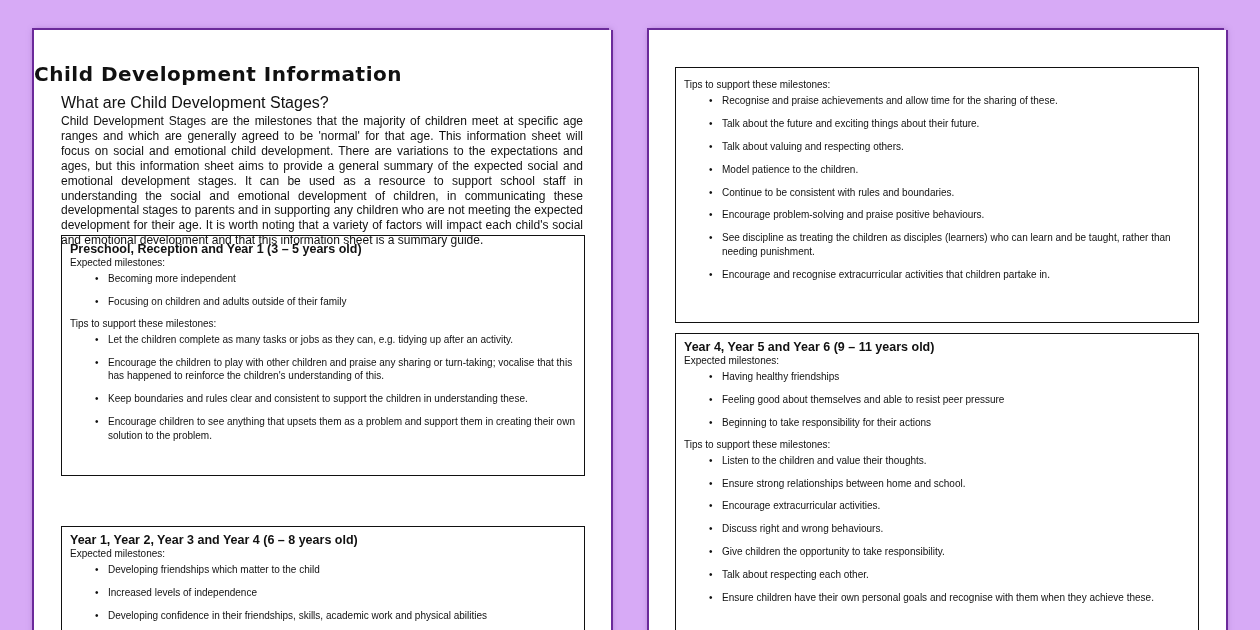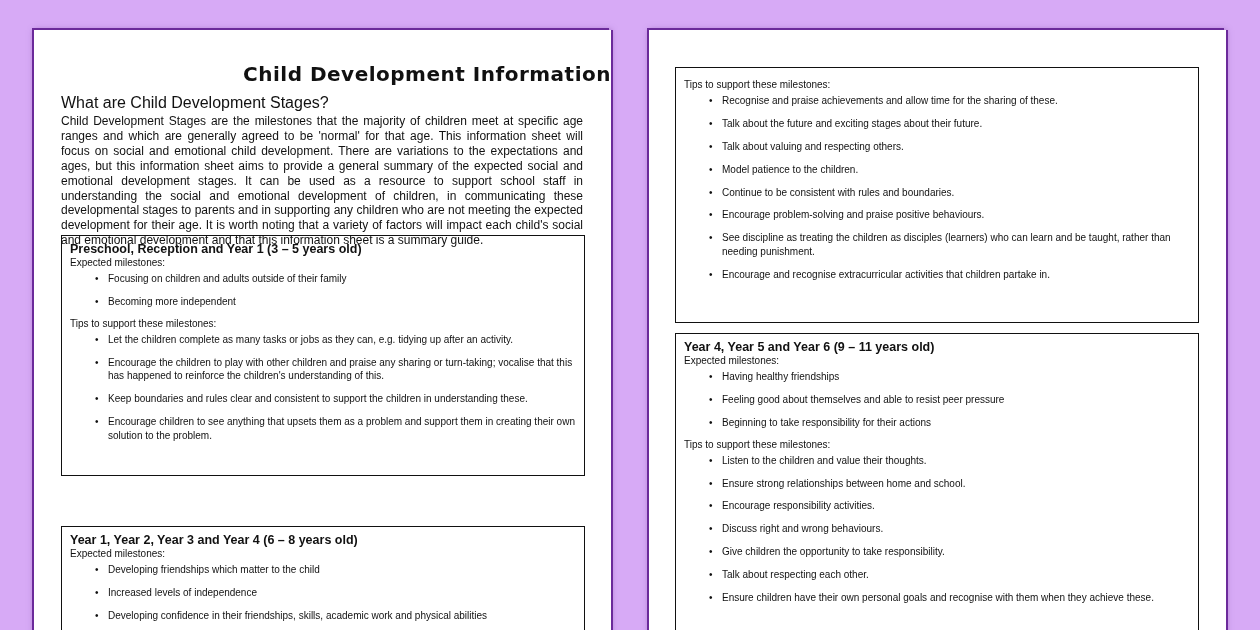--- a/index.html
+++ b/index.html
@@ -16,21 +16,21 @@
     width: 577px;
     height: 620px;
     background: #fff;
     box-shadow: -2px -2px 0 #6b2a9a, 2px 0 0 #6b2a9a, 0 0 6px rgba(90,30,130,0.5);
     overflow: hidden;
   }
   .page.left { left: 34px; }
   .page.right { left: 649px; }
 
   .doc-title {
-    text-align: right;
+    text-align: left;
     font-family: "DejaVu Sans", sans-serif;
     font-size: 20px;
     font-weight: bold;
     letter-spacing: 0.5px;
     margin-top: 32px;
     height: 26px;
   }
   .intro-heading {
     font-size: 16px;
     font-weight: normal;
@@ -78,22 +78,22 @@
 
 <div class="page left">
   <div class="doc-title">Child Development Information</div>
   <div class="intro-heading">What are Child Development Stages?</div>
   <div class="intro-text">Child Development Stages are the milestones that the majority of children meet at specific age ranges and which are generally agreed to be 'normal' for that age. This information sheet will focus on social and emotional child development. There are variations to the expectations and ages, but this information sheet aims to provide a general summary of the expected social and emotional development stages. It can be used as a resource to support school staff in understanding the social and emotional development of children, in communicating these developmental stages to parents and in supporting any children who are not meeting the expected development for their age. It is worth noting that a variety of factors will impact each child's social and emotional development and that this information sheet is a summary guide.</div>
 
   <div class="box" style="left:27px; top:205px; width:524px; height:241px;">
     <h3>Preschool, Reception and Year 1 (3 – 5 years old)</h3>
     <div class="sub">Expected milestones:</div>
     <ul>
+      <li>Becoming more independent</li>
       <li>Focusing on children and adults outside of their family</li>
-      <li>Becoming more independent</li>
     </ul>
     <div class="sub">Tips to support these milestones:</div>
     <ul>
       <li>Let the children complete as many tasks or jobs as they can, e.g. tidying up after an activity.</li>
       <li>Encourage the children to play with other children and praise any sharing or turn-taking; vocalise that this has happened to reinforce the children's understanding of this.</li>
       <li>Keep boundaries and rules clear and consistent to support the children in understanding these.</li>
       <li>Encourage children to see anything that upsets them as a problem and support them in creating their own solution to the problem.</li>
     </ul>
   </div>
 
@@ -106,21 +106,21 @@
       <li>Developing confidence in their friendships, skills, academic work and physical abilities</li>
     </ul>
   </div>
 </div>
 
 <div class="page right">
   <div class="box" style="left:26px; top:37px; width:524px; height:256px; padding-top:11px;">
     <div class="sub">Tips to support these milestones:</div>
     <ul>
       <li>Recognise and praise achievements and allow time for the sharing of these.</li>
-      <li>Talk about the future and exciting stages about their future.</li>
+      <li>Talk about the future and exciting things about their future.</li>
       <li>Talk about valuing and respecting others.</li>
       <li>Model patience to the children.</li>
       <li>Continue to be consistent with rules and boundaries.</li>
       <li>Encourage problem-solving and praise positive behaviours.</li>
       <li>See discipline as treating the children as disciples (learners) who can learn and be taught, rather than needing punishment.</li>
       <li>Encourage and recognise extracurricular activities that children partake in.</li>
     </ul>
   </div>
 
   <div class="box" style="left:26px; top:303px; width:524px; height:330px;">
@@ -128,20 +128,20 @@
     <div class="sub">Expected milestones:</div>
     <ul>
       <li>Having healthy friendships</li>
       <li>Feeling good about themselves and able to resist peer pressure</li>
       <li>Beginning to take responsibility for their actions</li>
     </ul>
     <div class="sub">Tips to support these milestones:</div>
     <ul>
       <li>Listen to the children and value their thoughts.</li>
       <li>Ensure strong relationships between home and school.</li>
-      <li>Encourage responsibility activities.</li>
+      <li>Encourage extracurricular activities.</li>
       <li>Discuss right and wrong behaviours.</li>
       <li>Give children the opportunity to take responsibility.</li>
       <li>Talk about respecting each other.</li>
       <li>Ensure children have their own personal goals and recognise with them when they achieve these.</li>
     </ul>
   </div>
 </div>
 
 </body></html>

